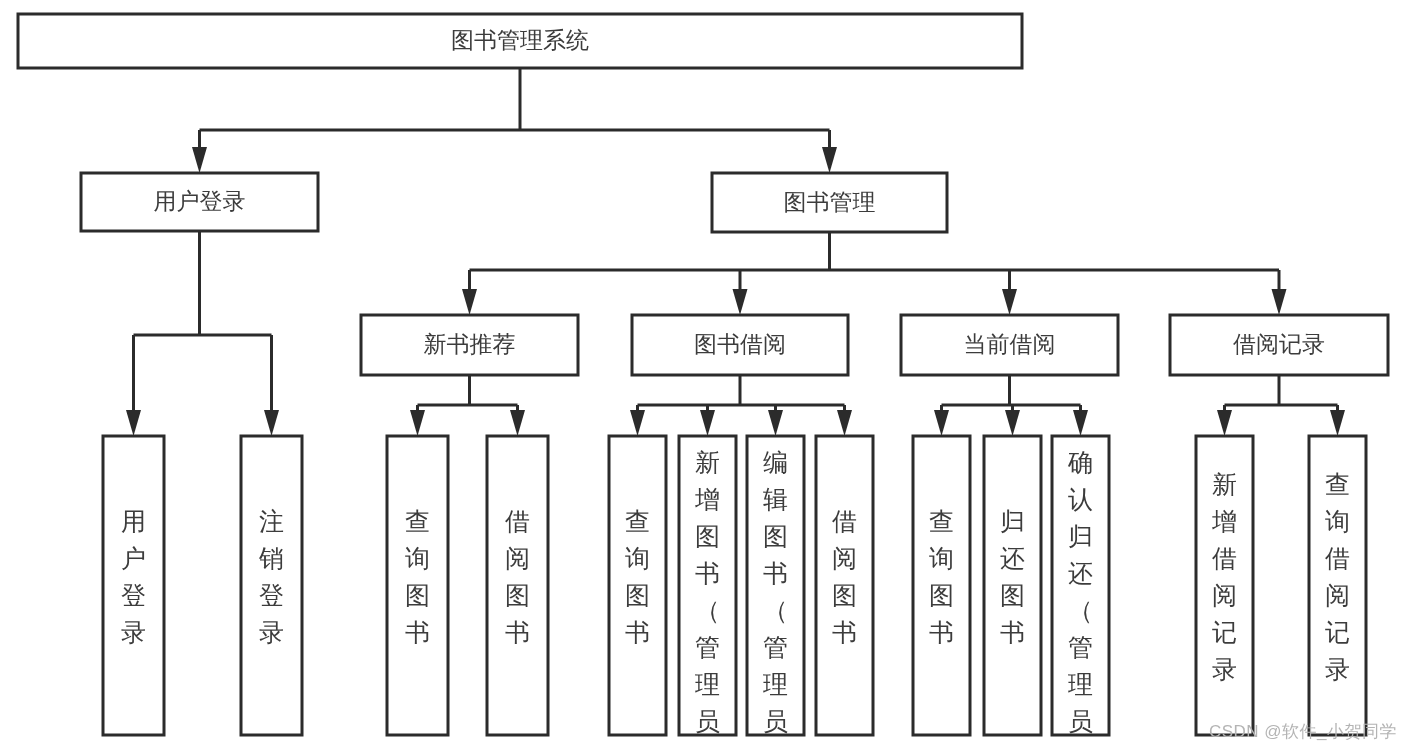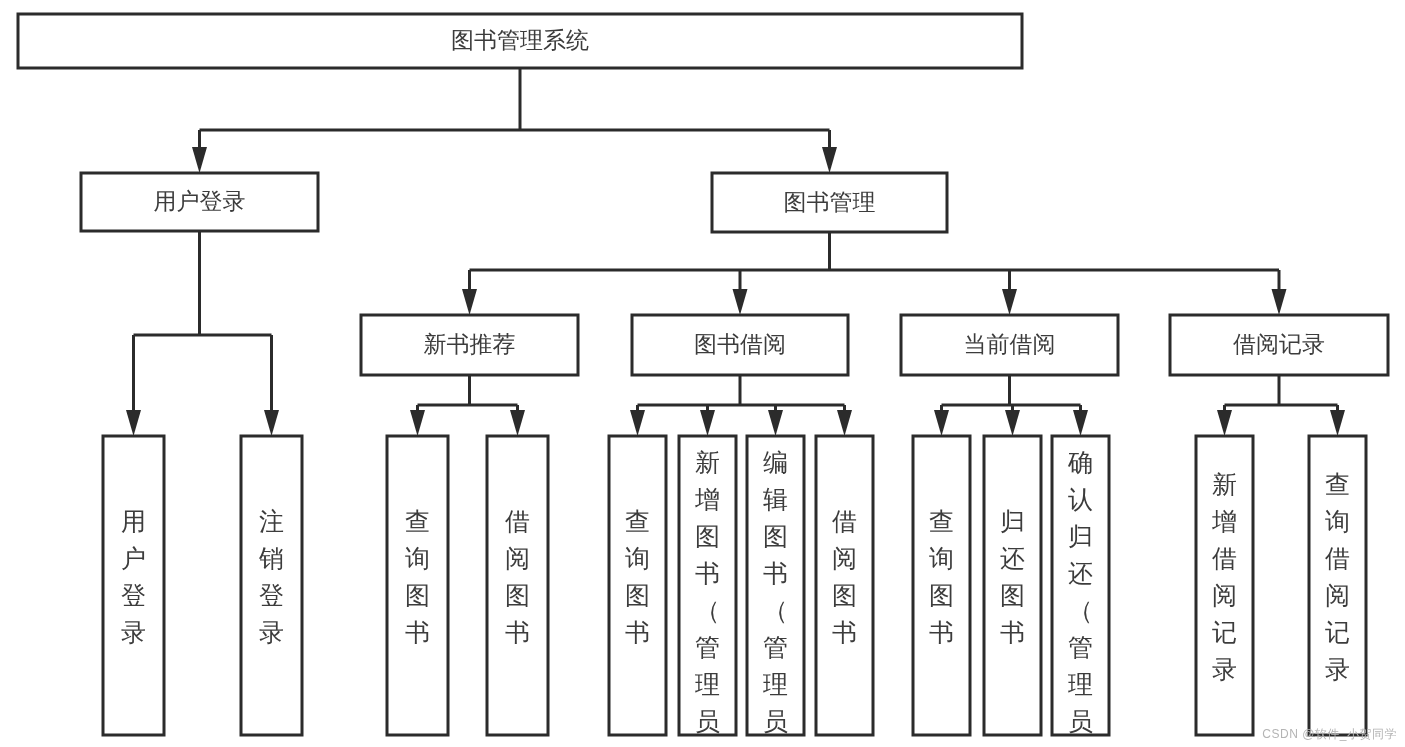--- a/index.html
+++ b/index.html
@@ -53,21 +53,21 @@
     fill: #3c3c3c;
     font-family: "Liberation Sans", "DejaVu Sans", sans-serif;
     font-size: 25px;
     text-anchor: middle;
   }
   .watermark {
     position: absolute;
     right: 8px;
     bottom: 4px;
     font-family: "Liberation Sans", "DejaVu Sans", sans-serif;
-    font-size: 12px;
+    font-size: 17px;
     color: #b4b4b4;
     white-space: nowrap;
     letter-spacing: 0.5px;
   }
 </style>
 </head>
 <body>
 
 <div id="diagram-root">
   <svg class="diagram-canvas" id="diagram-canvas" viewBox="0 0 1405 747" xmlns="http://www.w3.org/2000/svg">

